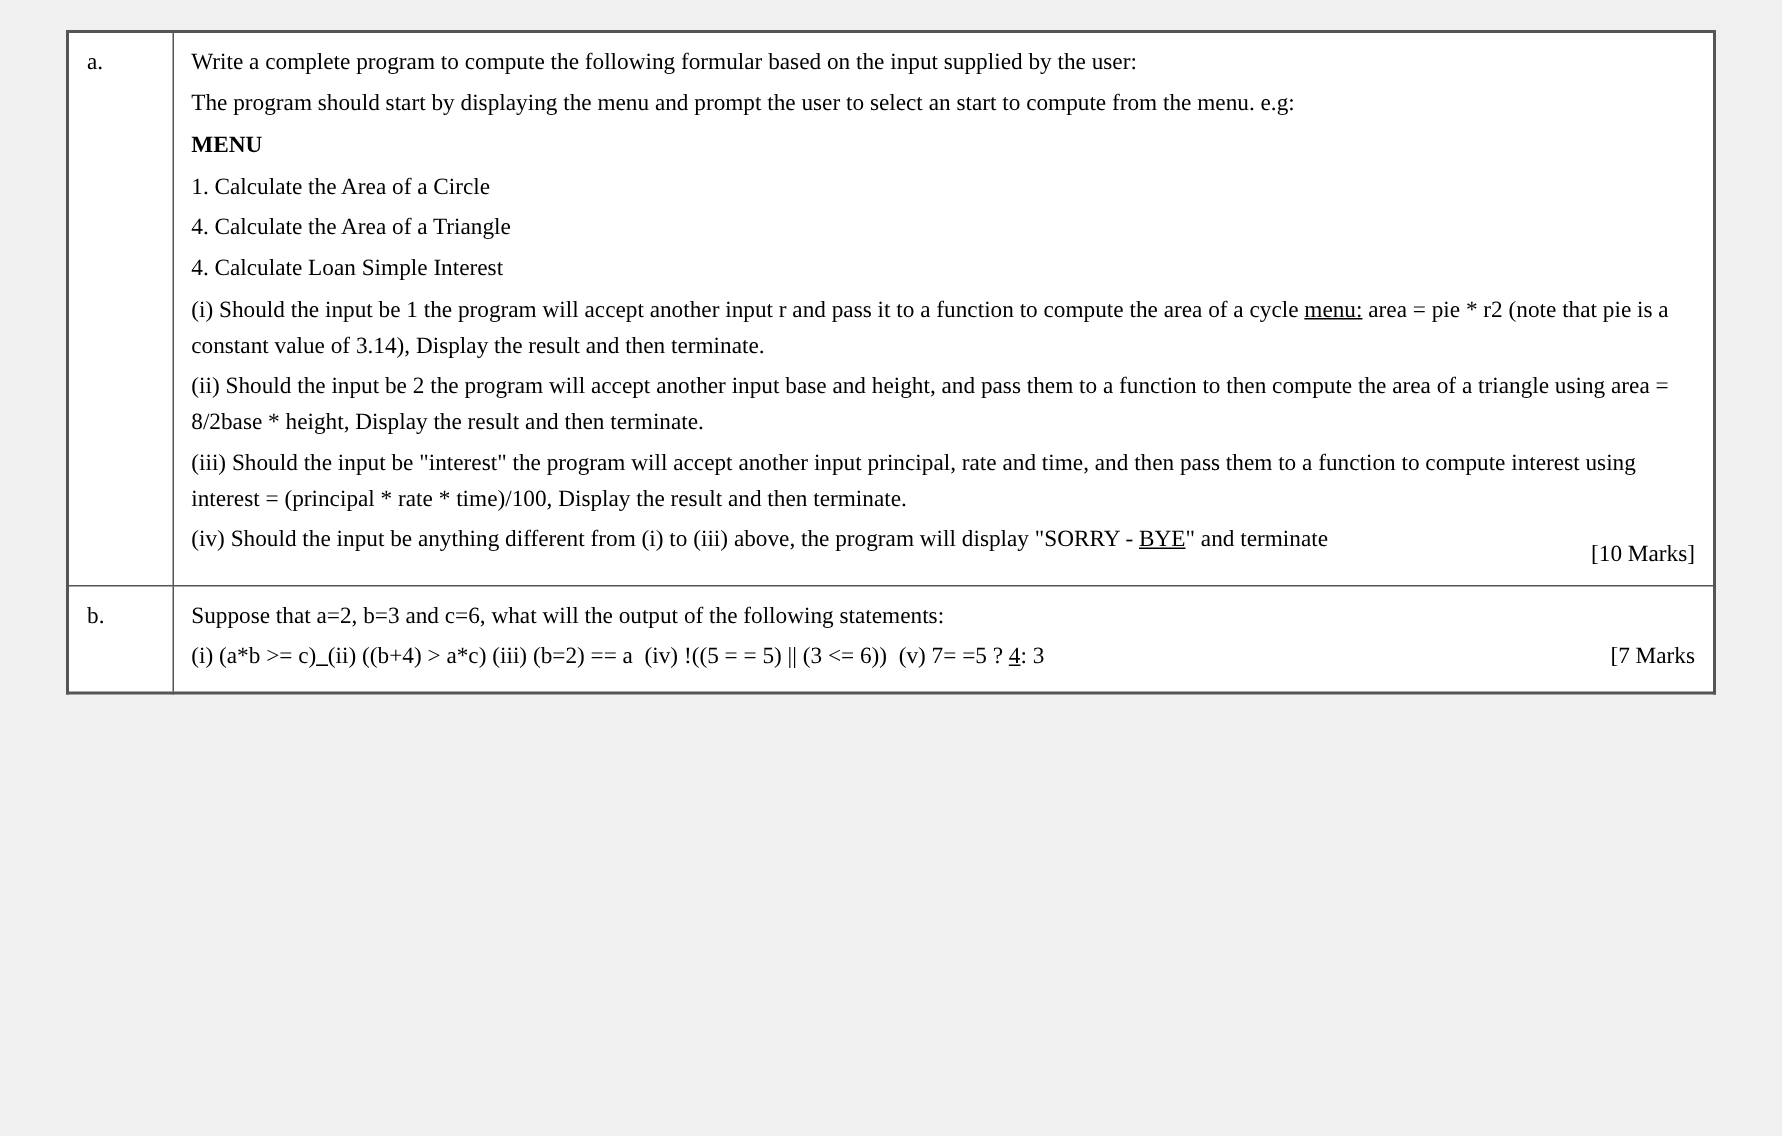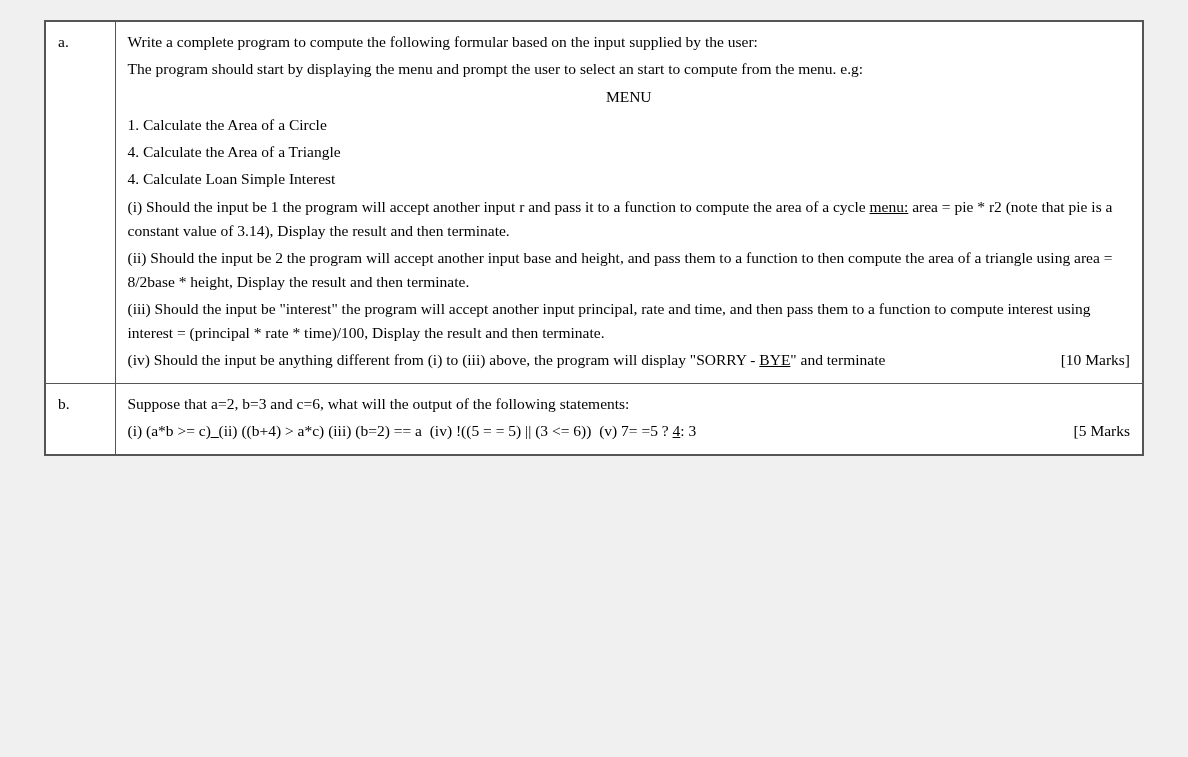--- a/index.html
+++ b/index.html
@@ -39,28 +39,28 @@
       font-weight: normal;
       padding-top: 10px;
       text-align: left;
     }
 
     .content-cell {
       padding: 8px 14px;
     }
 
     .menu-center {
-      text-align: center;
-      font-weight: normal;
+      text-align: left;
+      font-weight: bold;
       margin: 4px 0;
     }
 
     .marks-right {
       text-align: left;
-      margin-top: 0;
+      margin-top: 10px;
     }
 
     .underline {
       text-decoration: underline;
     }
 
     p {
       margin-bottom: 3px;
     }
 
@@ -103,18 +103,18 @@
         </p>
       </td>
     </tr>
 
     <tr>
       <td class="label-cell">b.</td>
       <td class="content-cell section-b-text">
         <p>Suppose that a=2, b=3 and c=6, what will the output of the following statements:</p>
         <p>
           (i) (a*b &gt;= c)<span class="underline">_</span>(ii) ((b+4) &gt; a*c) (iii) (b=2) == a &nbsp;(iv) !((5 = = 5) || (3 &lt;= 6)) &nbsp;(v) 7= =5 ? <span class="underline">4</span>: 3
-          <span style="float:right;">[5 Marks</span>
+          <span style="float:right;">[7 Marks</span>
         </p>
       </td>
     </tr>
   </tbody>
 </table>
 
 </body></html>

